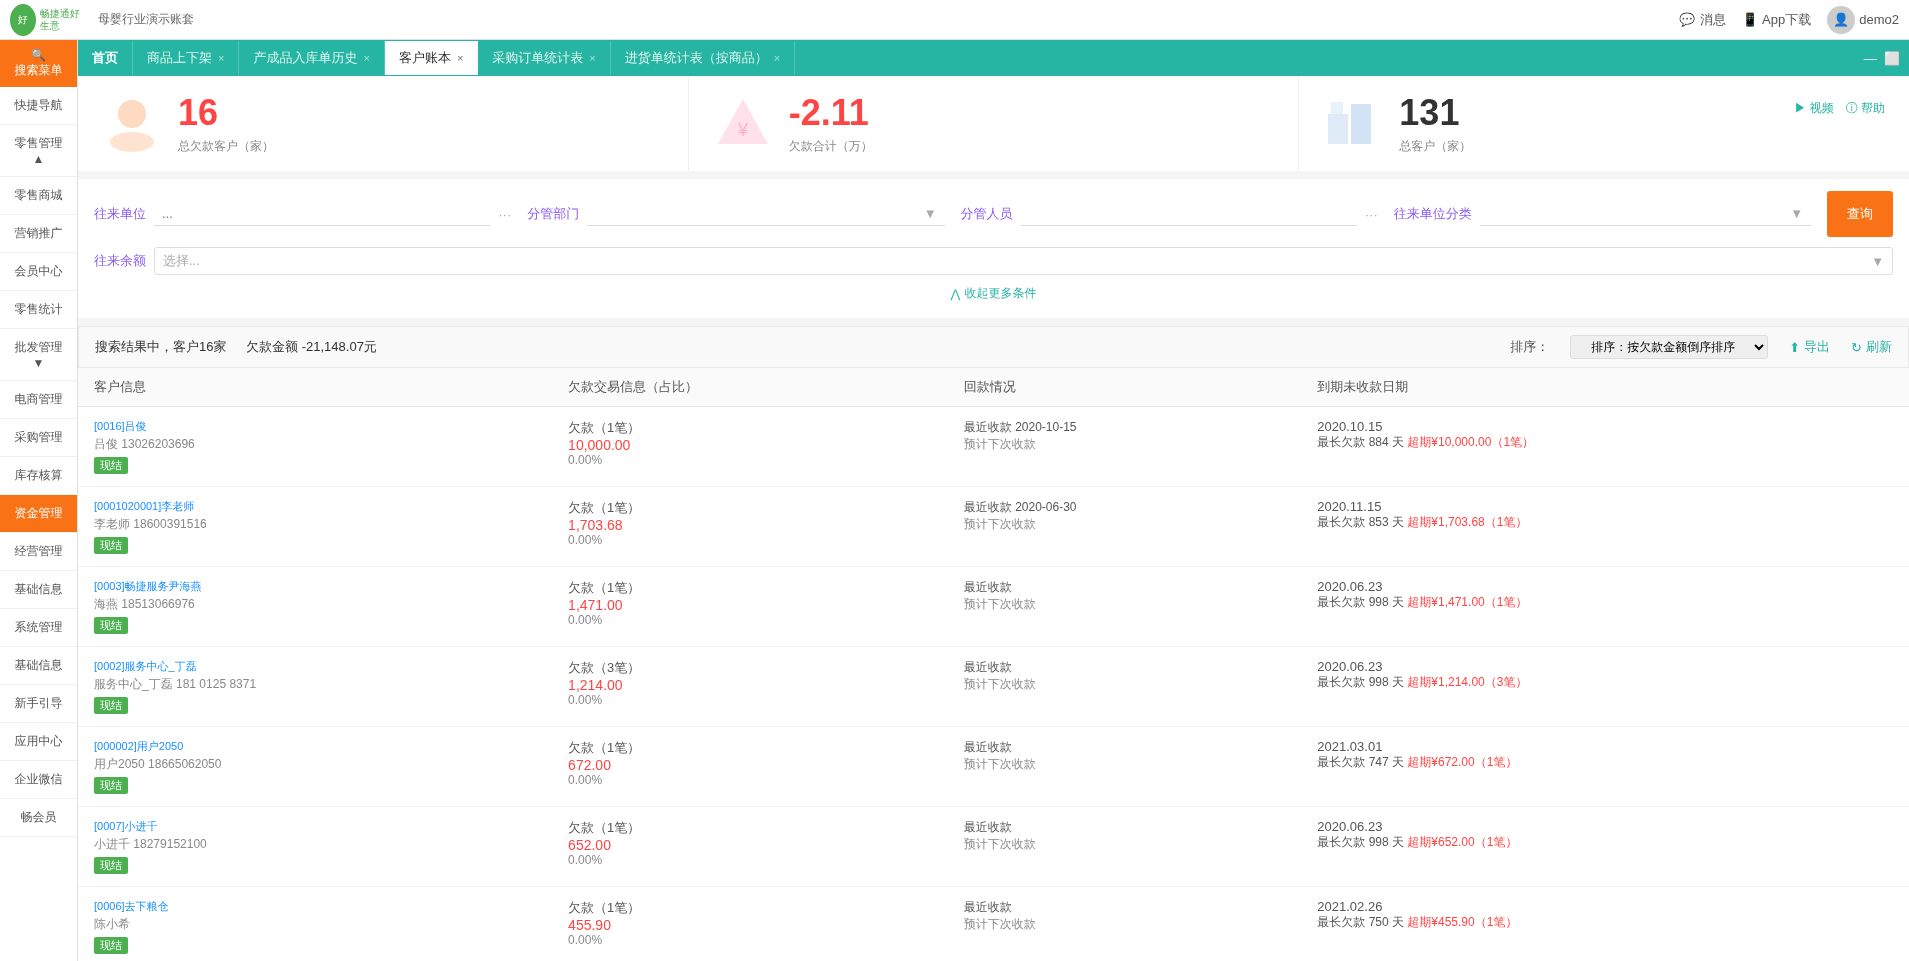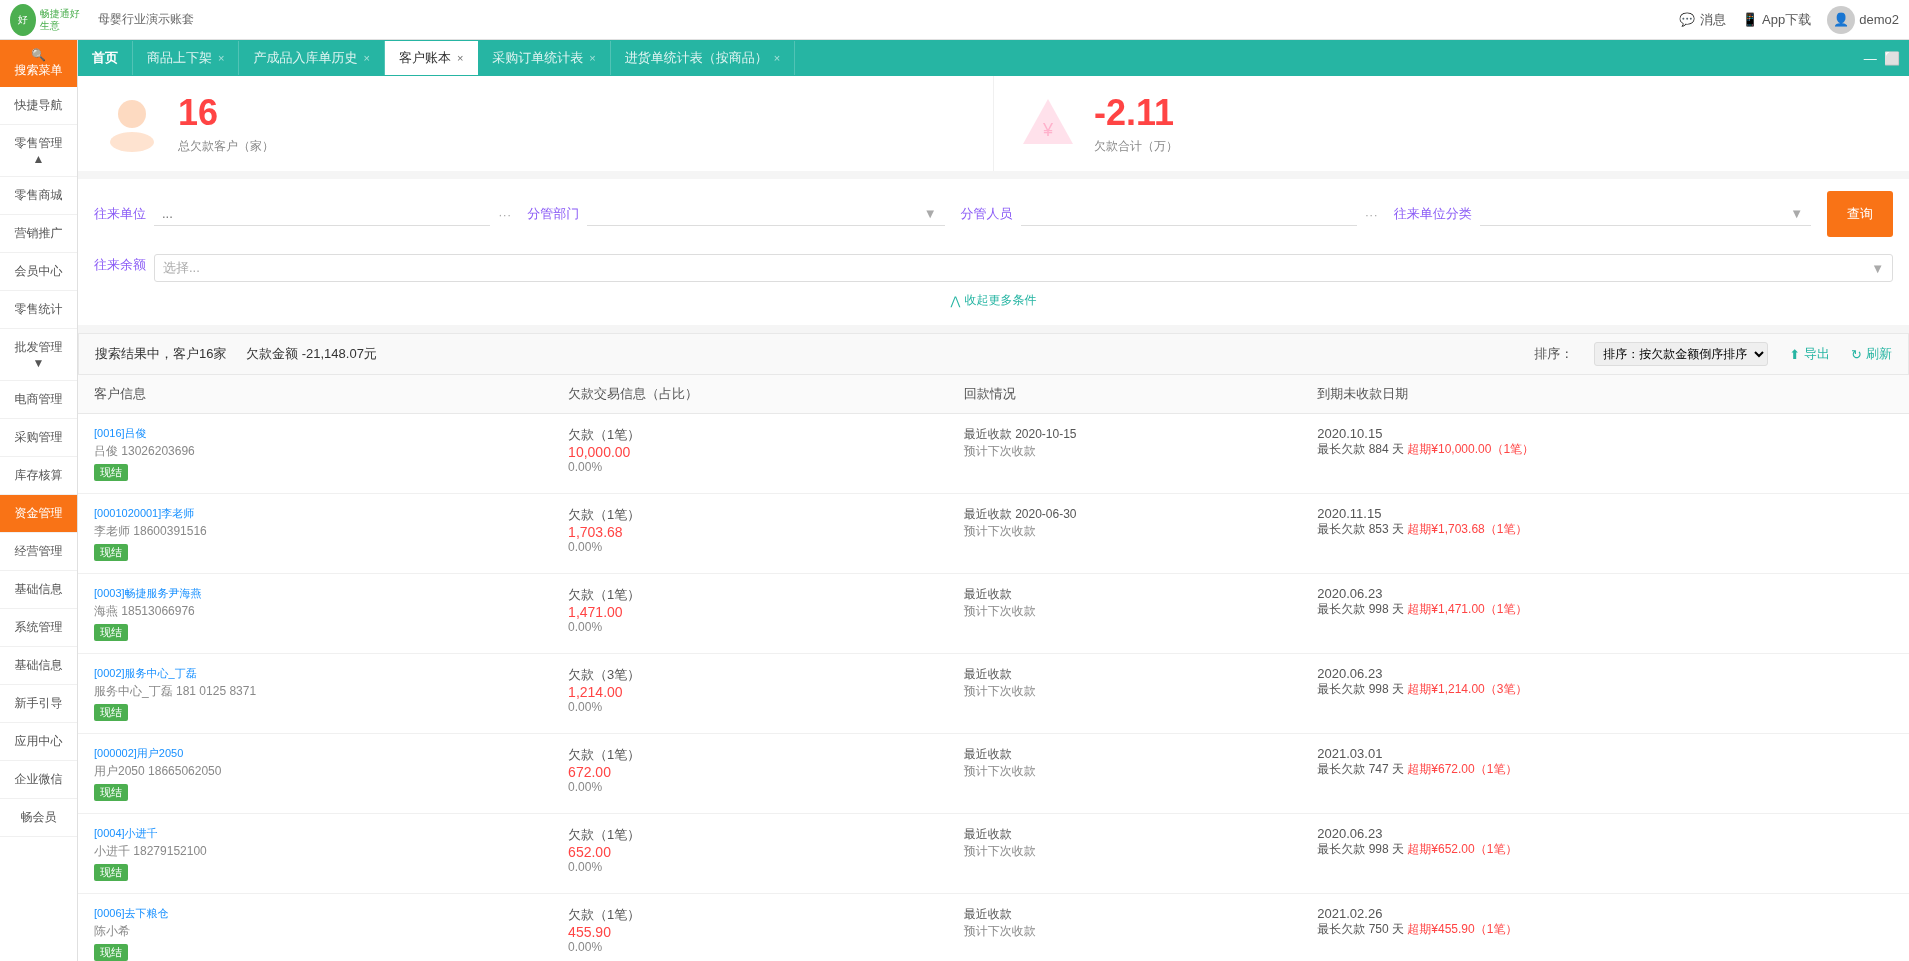--- a/index.html
+++ b/index.html
@@ -59,21 +59,21 @@
     .filter-item { display: flex; align-items: center; gap: 8px; flex: 1; min-width: 200px; }
     .filter-label { font-size: 13px; color: #8b5cf6; white-space: nowrap; }
     .filter-input { flex: 1; border: none; border-bottom: 1px solid #ddd; padding: 4px 8px; font-size: 13px; outline: none; color: #333; background: transparent; }
     .filter-dots { color: #aaa; }
     .collapse-btn { display: flex; align-items: center; justify-content: center; gap: 4px; font-size: 12px; color: #26b5a3; cursor: pointer; margin: 4px 0; }
     .query-btn { background: #f97316; color: white; border: none; padding: 14px 20px; border-radius: 3px; cursor: pointer; font-size: 13px; }
 
     
     .results-bar { background: #f9f9f9; border: 1px solid #e8e8e8; padding: 8px 16px; display: flex; align-items: center; justify-content: space-between; margin-bottom: 0; }
     .results-actions { display: flex; gap: 21px; align-items: center; font-size: 13px; color: #555; }
-    .sort-select { border: 1px solid #ddd; padding: 3px 4px; font-size: 12px; border-radius: 3px; }
+    .sort-select { border: 1px solid #ddd; padding: 3px 16px; font-size: 12px; border-radius: 3px; }
     .action-btn { display: flex; align-items: center; gap: 4px; color: #26b5a3; cursor: pointer; }
 
     
     .data-table { width: 100%; background: #fff; border-collapse: collapse; }
     .data-table th { padding: 10px 16px; text-align: left; font-size: 13px; color: #555; background: #fafafa; border-bottom: 1px solid #e8e8e8; font-weight: 500; }
     .data-table td { padding: 12px 16px; font-size: 13px; border-bottom: 1px solid #f0f0f0; vertical-align: top; }
     .customer-name { color: #1890ff; cursor: pointer; font-size: 11px; }
     .customer-sub { color: #888; font-size: 12px; margin-top: 2px; }
     .tag-xianjing { display: inline-block; background: #4CAF50; color: white; font-size: 11px; padding: 1px 6px; border-radius: 2px; margin-top: 4px; }
     .debt-amount { color: #f44; font-size: 14px; font-weight: 500; }
@@ -228,20 +228,41 @@
             <svg width="60" height="60" viewBox="0 0 60 60">
               <polygon points="30,5 55,50 5,50" fill="#ff6b9d33"></polygon>
               <text x="30" y="42" text-anchor="middle" font-size="18" fill="#ff6b9d66">¥</text>
             </svg>
           </div>
           <div class="stat-info">
             <div class="stat-number-red">-2.11</div>
             <div class="stat-label">欠款合计（万）</div>
           </div>
         </div>
+        <div class="stat-card">
+          <div class="stat-icon">
+            <svg width="60" height="60" viewBox="0 0 60 60">
+              <rect x="5" y="20" width="20" height="30" fill="#5b9bd533"></rect>
+              <rect x="28" y="10" width="20" height="40" fill="#5b9bd544"></rect>
+              <rect x="8" y="8" width="12" height="12" fill="#5b9bd522"></rect>
+            </svg>
+          </div>
+          <div class="stat-info">
+            <div class="stat-number-dark">131</div>
+            <div class="stat-label">总客户（家）</div>
+          </div>
+          <div class="stat-top-right">
+            <span style="cursor:pointer; color:#26b5a3;">
+              ▶ <span>视频</span>
+            </span>
+            <span style="cursor:pointer; color:#26b5a3;">
+              ⓘ <span>帮助</span>
+            </span>
+          </div>
+        </div>
       </div>
 
       <div class="filter-area">
         <div class="filter-row">
           <div class="filter-item">
             <span class="filter-label">往来单位</span>
             <input class="filter-input" type="text" placeholder="..." style="">
             <span class="filter-dots">···</span>
           </div>
           <div class="filter-item">
@@ -261,21 +282,21 @@
             <div style="flex:1; border-bottom:1px solid #ddd; display:flex; align-items:center; justify-content:space-between; padding:4px 8px;">
               <span></span>
               <span style="cursor:pointer; color:#aaa;">▼</span>
             </div>
           </div>
           <button class="query-btn">查询</button>
         </div>
         <div class="filter-row">
           <div class="filter-item">
             <span class="filter-label">往来余额</span>
-            <div style="flex:1; border:1px solid #ddd; border-radius:3px; display:flex; align-items:center; justify-content:space-between; padding:4px 8px;margin-top:7px;">
+            <div style="flex:1; border:1px solid #ddd; border-radius:3px; display:flex; align-items:center; justify-content:space-between; padding:4px 8px;">
               <span style="color:#aaa;">选择...</span>
               <span style="cursor:pointer; color:#aaa;">▼</span>
             </div>
           </div>
         </div>
         <div class="collapse-btn">
           <span>⋀</span>
           <span>收起更多条件</span>
         </div>
       </div>
@@ -416,21 +437,21 @@
     </td>
     <td>
       <div class="due-date">2021.03.01</div>
       <div class="overdue-days">
         最长欠款 747 天 <span class="overdue-amount">超期¥672.00（1笔）</span>
       </div>
     </td>
   </tr>
             <tr>
     <td>
-      <div class="customer-name">[0004]小进千</div>
+      <div class="customer-name">[0007]小进千</div>
       <div class="customer-sub">小进千 18279152100</div>
       <span class="tag-xianjing">现结</span>
     </td>
     <td>
       <div class="debt-count">欠款（1笔）</div>
       <div class="debt-amount">652.00</div>
       <div class="debt-pct">0.00%</div>
     </td>
     <td>
       <div class="recent-date">最近收款</div>

